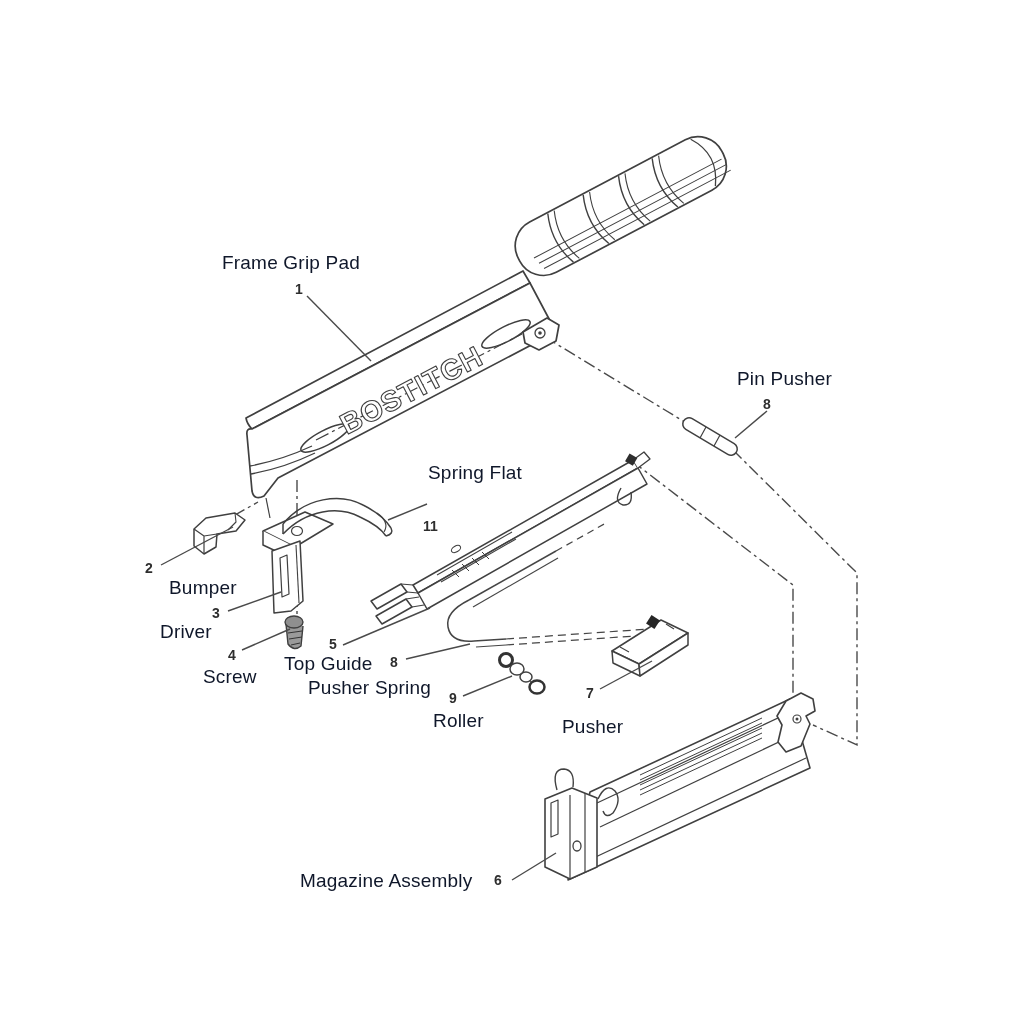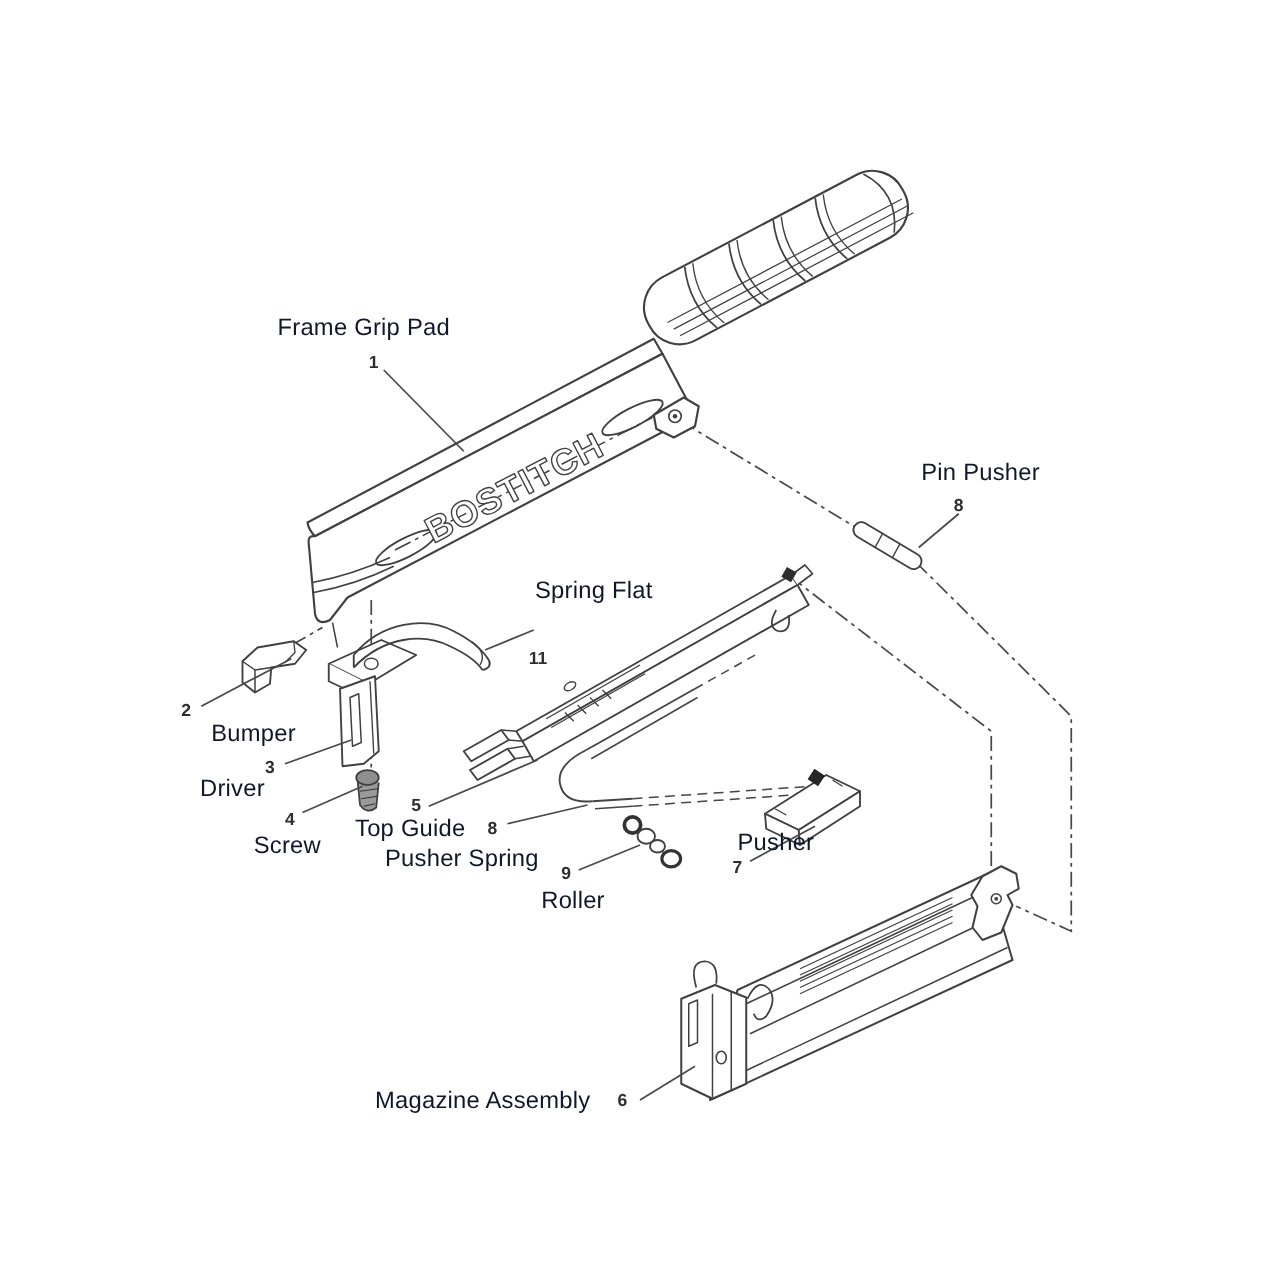--- a/index.html
+++ b/index.html
@@ -191,19 +191,19 @@
 
   <div class="lbl" style="left:284px;top:653px;">Top Guide</div>
   <div class="num" style="left:329px;top:636px;">5</div>
 
   <div class="lbl" style="left:308px;top:677px;">Pusher Spring</div>
   <div class="num" style="left:390px;top:654px;">8</div>
 
   <div class="lbl" style="left:433px;top:710px;">Roller</div>
   <div class="num" style="left:449px;top:690px;">9</div>
 
-  <div class="lbl" style="left:562px;top:664px;margin-left:28px;">Pusher</div>
+  <div class="lbl" style="left:562px;top:716px;">Pusher</div>
   <div class="num" style="left:586px;top:685px;">7</div>
 
   <div class="lbl" style="left:300px;top:870px;">Magazine Assembly</div>
   <div class="num" style="left:494px;top:872px;">6</div>
 
 </div>
 
 </body></html>

